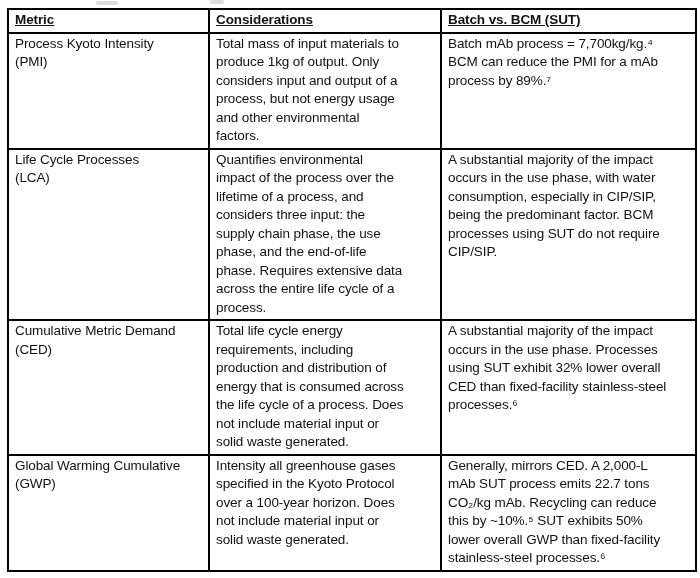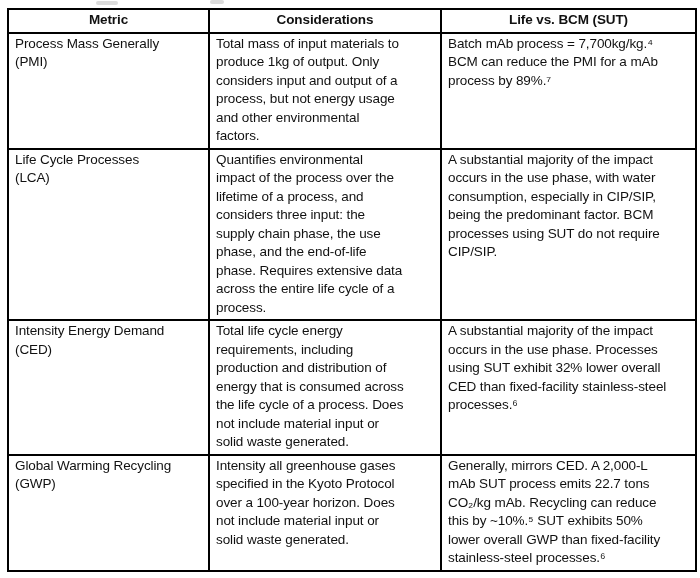--- a/index.html
+++ b/index.html
@@ -40,23 +40,24 @@
     vertical-align: top;
     padding: 1px 6px 2px 6px;
     font-size: 13.5px;
     line-height: 18.5px;
     color: #111111;
     white-space: pre-line;
     overflow: hidden;
     letter-spacing: -0.1px;
   }
   .doc-table th {
-    text-align: center;
+    text-align: left;
     font-weight: bold;
     white-space: nowrap;
+    text-decoration: underline;
   }
   col.c-metric         { width: 201px; }
   col.c-considerations { width: 232px; }
   col.c-batch          { width: 255px; }
 </style>
 </head>
 <body>
 
 <div class="page">
 
@@ -66,26 +67,26 @@
   <table class="doc-table">
     <colgroup>
       <col class="c-metric">
       <col class="c-considerations">
       <col class="c-batch">
     </colgroup>
     <thead>
       <tr>
         <th>Metric</th>
         <th>Considerations</th>
-        <th>Life vs. BCM (SUT)</th>
+        <th>Batch vs. BCM (SUT)</th>
       </tr>
     </thead>
     <tbody>
       <tr>
-        <td>Process Mass Generally
+        <td>Process Kyoto Intensity
 (PMI)</td>
         <td>Total mass of input materials to
 produce 1kg of output. Only
 considers input and output of a
 process, but not energy usage
 and other environmental
 factors.</td>
         <td>Batch mAb process = 7,700kg/kg.⁴
 BCM can reduce the PMI for a mAb
 process by 89%.⁷</td>
@@ -103,37 +104,37 @@
 across the entire life cycle of a
 process.</td>
         <td>A substantial majority of the impact
 occurs in the use phase, with water
 consumption, especially in CIP/SIP,
 being the predominant factor. BCM
 processes using SUT do not require
 CIP/SIP.</td>
       </tr>
       <tr>
-        <td>Intensity Energy Demand
+        <td>Cumulative Metric Demand
 (CED)</td>
         <td>Total life cycle energy
 requirements, including
 production and distribution of
 energy that is consumed across
 the life cycle of a process. Does
 not include material input or
 solid waste generated.</td>
         <td>A substantial majority of the impact
 occurs in the use phase. Processes
 using SUT exhibit 32% lower overall
 CED than fixed-facility stainless-steel
 processes.⁶</td>
       </tr>
       <tr>
-        <td>Global Warming Recycling
+        <td>Global Warming Cumulative
 (GWP)</td>
         <td>Intensity all greenhouse gases
 specified in the Kyoto Protocol
 over a 100-year horizon. Does
 not include material input or
 solid waste generated.</td>
         <td>Generally, mirrors CED. A 2,000-L
 mAb SUT process emits 22.7 tons
 CO₂/kg mAb. Recycling can reduce
 this by ~10%.⁵ SUT exhibits 50%

